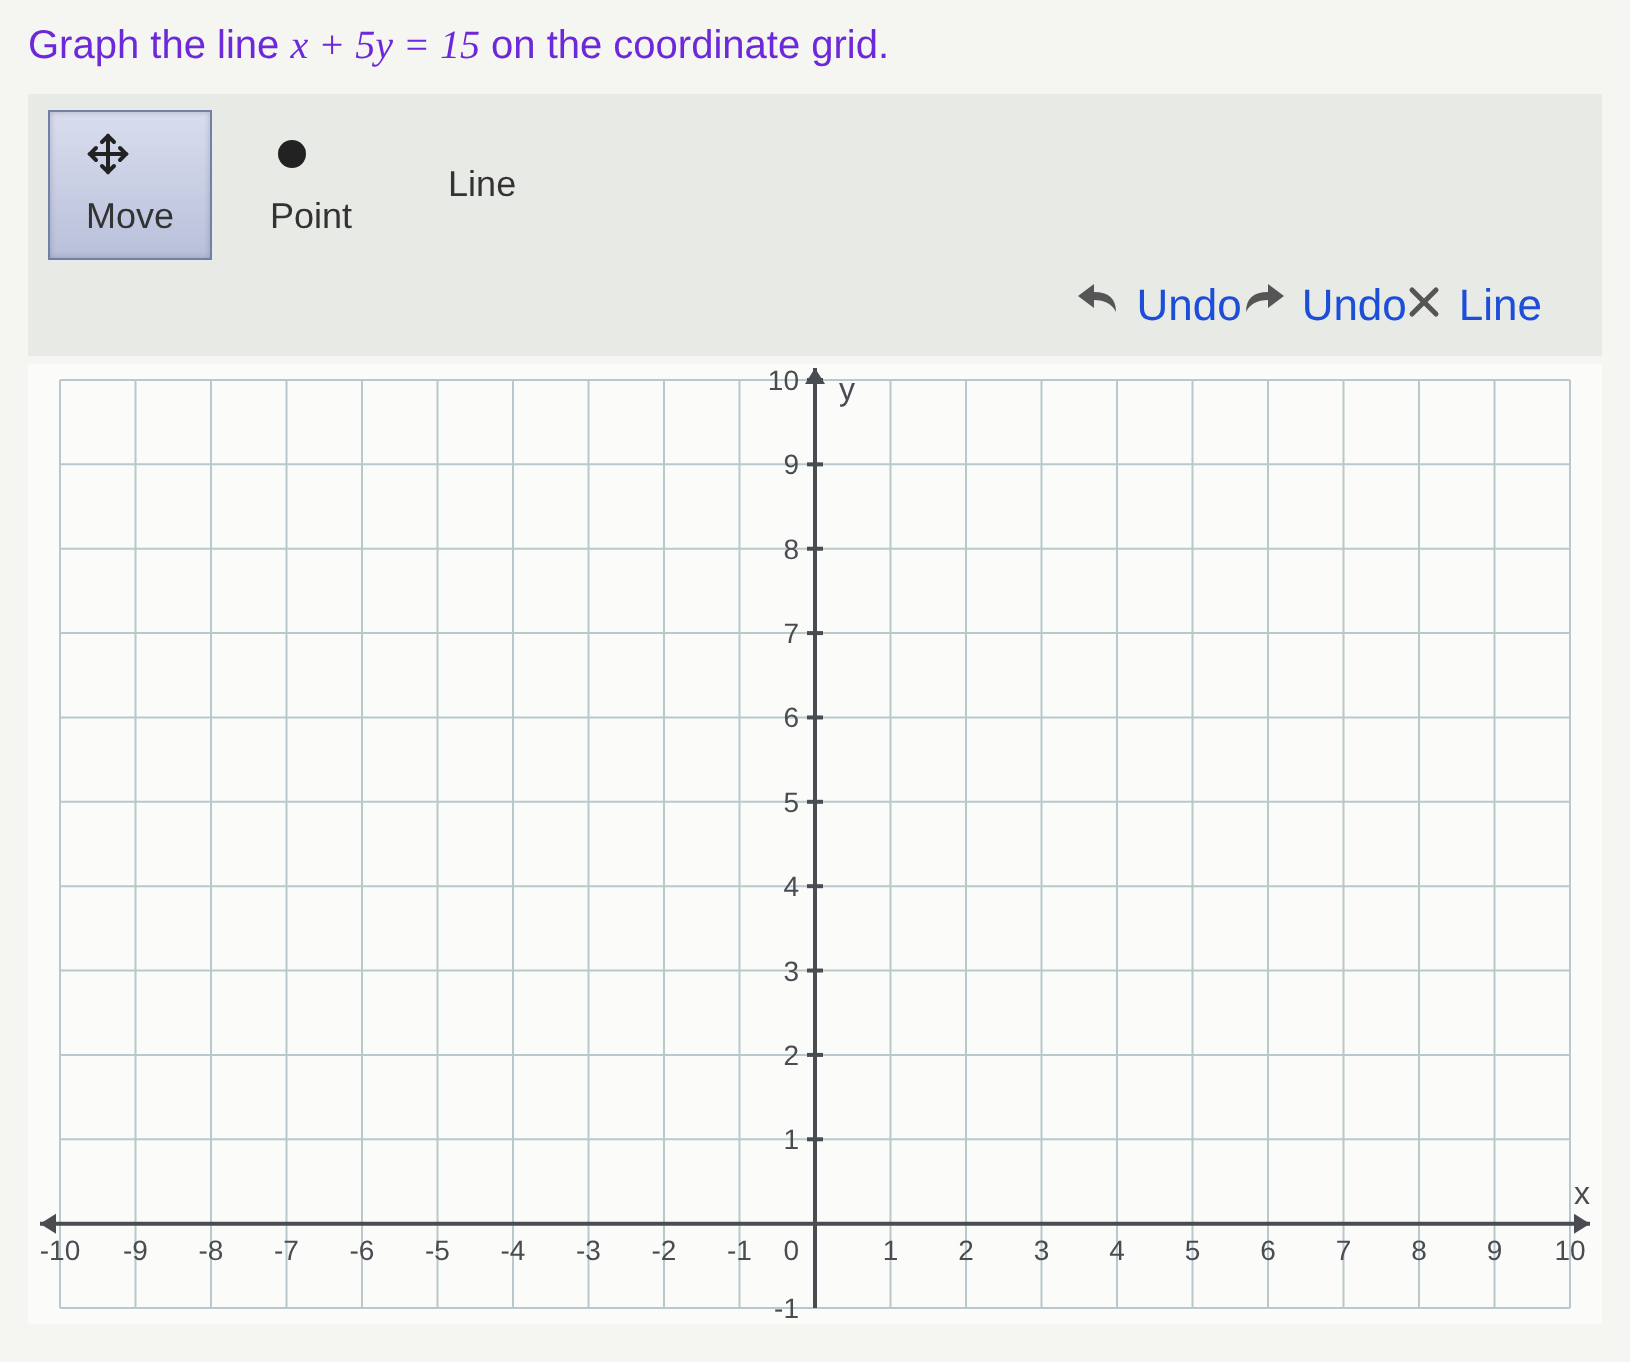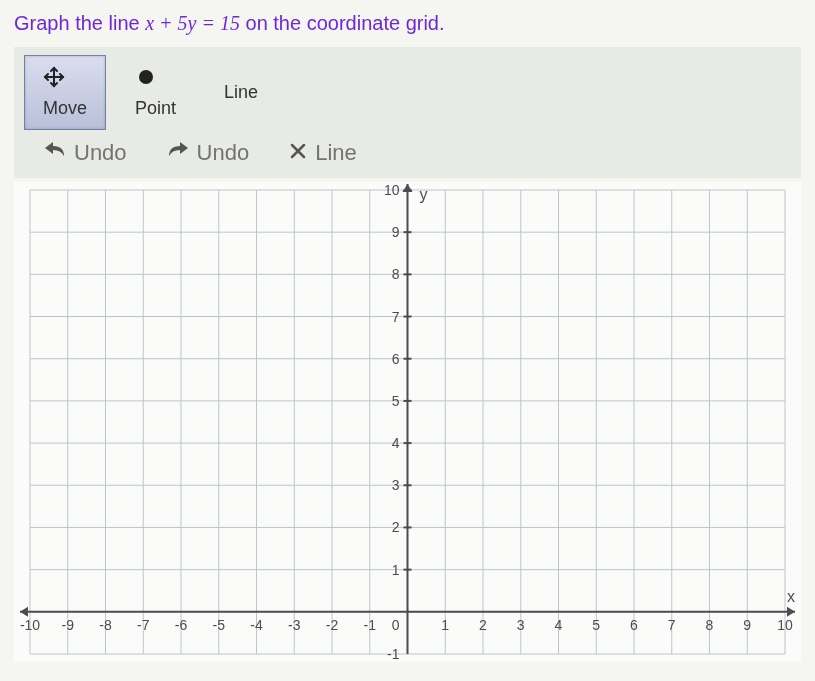--- a/index.html
+++ b/index.html
@@ -38,24 +38,24 @@
       flex-direction: column;
     }
     .tool-btn.active {
       background: linear-gradient(#d9ddee, #b9c0da);
       border: 1px solid #7080a8;
       box-shadow: inset 0 0 3px rgba(0,0,0,.2);
     }
     .tool-icon { display:inline-flex; align-items:center; justify-content:center; width:22px; height:22px; }
     .action-row {
       display: flex;
-      gap: 40px;
+      justify-content: flex-end;
       padding: 10px 20px 4px;
       font-size: 22px;
-      color: #737373;
+      color: #1d4ed8;
     }
     .action-btn { display:flex; align-items:center; gap:8px; cursor:pointer; }
     .chart-zone {
       position: relative;
       width: 787px;
       height: 480px;
       background: #fbfbf9;
     }
     .chart-zone svg { display:block; }
     .tick-label { font-size: 14px; fill:#4b4b52; font-family: Arial, sans-serif; }

